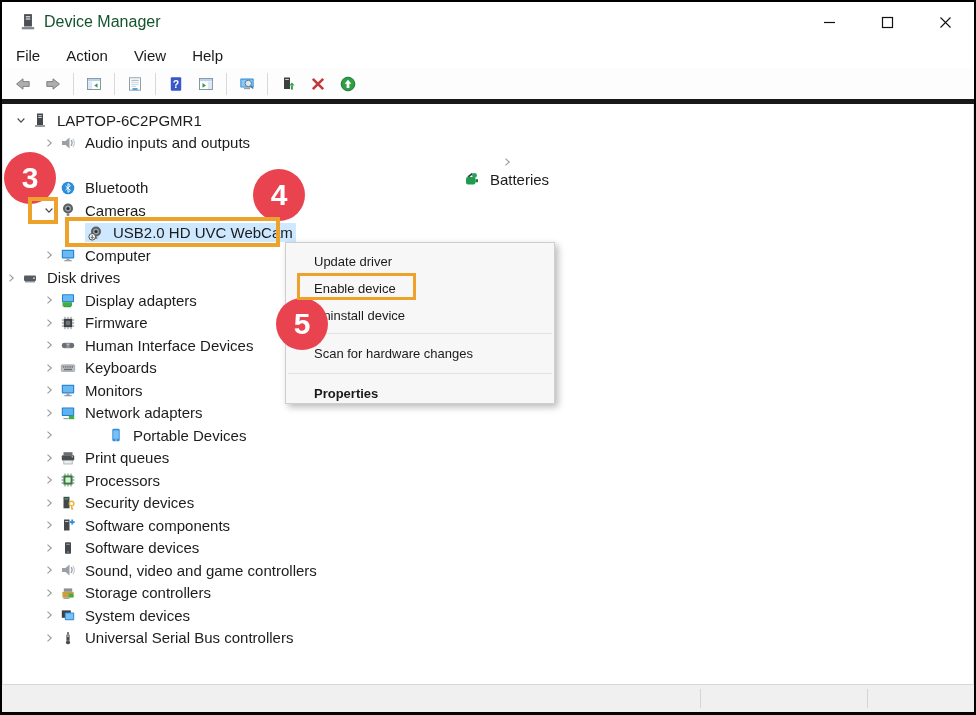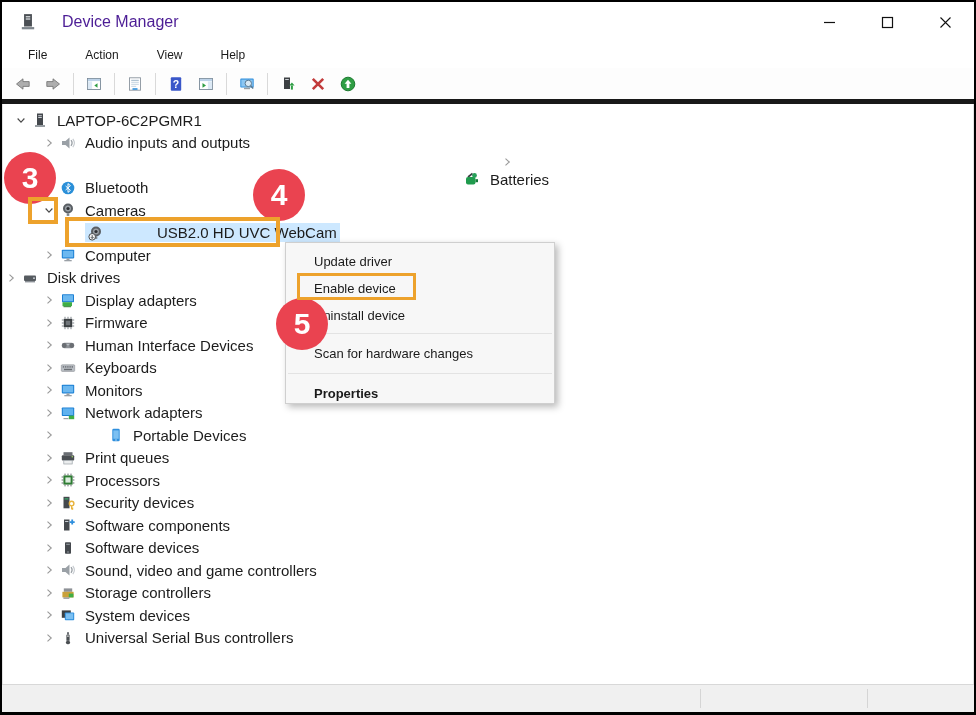--- a/index.html
+++ b/index.html
@@ -8,42 +8,42 @@
     font-family:"Liberation Sans","DejaVu Sans",sans-serif;
     background:#000; position:relative; overflow:hidden;
   }
   #window {
     position:absolute; left:2px; top:2px; width:972px; height:710px;
     background:#fff; overflow:hidden;
   }
   
   .titlebar { position:absolute; left:0; top:0; width:100%; height:40px; background:#fff; display:flex; align-items:center; }
   .titlebar .app-icon { margin-left:16px; width:20px; height:20px; display:flex; align-items:center; justify-content:center; }
-  .titlebar .title { margin-left:24px; font-size:16px; color:#4c1d95; }
+  .titlebar .title { margin-left:6px; font-size:16px; color:#14532d; }
   .win-controls { position:absolute; right:0; top:0; height:40px; display:flex; }
   .win-btn { width:58px; height:40px; display:flex; align-items:center; justify-content:center; cursor:default; }
   
   .menubar { position:absolute; left:0; top:40px; width:100%; height:26px; background:#fff; display:flex; align-items:center; padding-left:14px; }
-  .menu-item { font-size:12px; color:#1a1a1a; margin-right:26px;margin-left:12px; }
+  .menu-item { font-size:15px; color:#1a1a1a; margin-right:26px; }
   
   .toolbar { position:absolute; left:0; top:66px; width:100%; height:31px; background:#fdfdfd; display:flex; align-items:center; padding-left:6px; }
   .tb-btn { width:26px; height:26px; display:flex; align-items:center; justify-content:center; margin:0 2px; }
   .tb-sep { width:1px; height:22px; background:#d9d9d9; margin:0 5px; }
   .toolbar-divider { position:absolute; left:0; top:97px; width:100%; height:5px; background:#191919; }
   
   .treepanel {
     position:absolute; left:0; top:102px; width:100%; height:581px; background:#fff;
     border-left:1px solid #e3e3e3; border-right:1px solid #e3e3e3; padding-top:5px; overflow:hidden;
   }
   .tree-row { height:22.5px; display:flex; align-items:center; font-size:15px; color:#1c1c1c; white-space:nowrap; }
   .chev { width:16px; height:16px; flex:0 0 16px; display:flex; align-items:center; justify-content:center; }
   .tree-row .dev-icon { width:17px; height:17px; margin:0 6px 0 2px; flex:0 0 17px; display:flex; align-items:center; justify-content:center; }
   .row-label { padding:1px 3px; }
   .row-inner { display:flex; align-items:center; }
-  .row-inner.selected { background:var(--sel-blue);gap:44px; }
+  .row-inner.selected { background:var(--sel-blue); }
   
   .statusbar { position:absolute; left:0; bottom:0; width:100%; height:28px; background:#f0f0f0; border-top:1px solid #d8d8d8; }
   .sb-div { position:absolute; top:4px; bottom:4px; width:1px; background:#d5d5d5; }
   
   .ctxmenu {
     position:absolute; left:283px; top:240px; width:270px; height:162px;
     background:#f7f7f7; border:1px solid #cfcfcf; box-shadow:3px 3px 7px rgba(0,0,0,.28);
     padding-top:5px; z-index:20;
   }
   .ctx-item { height:27px; display:flex; align-items:center; padding-left:28px; font-size:13px; color:#1a1a1a; }

